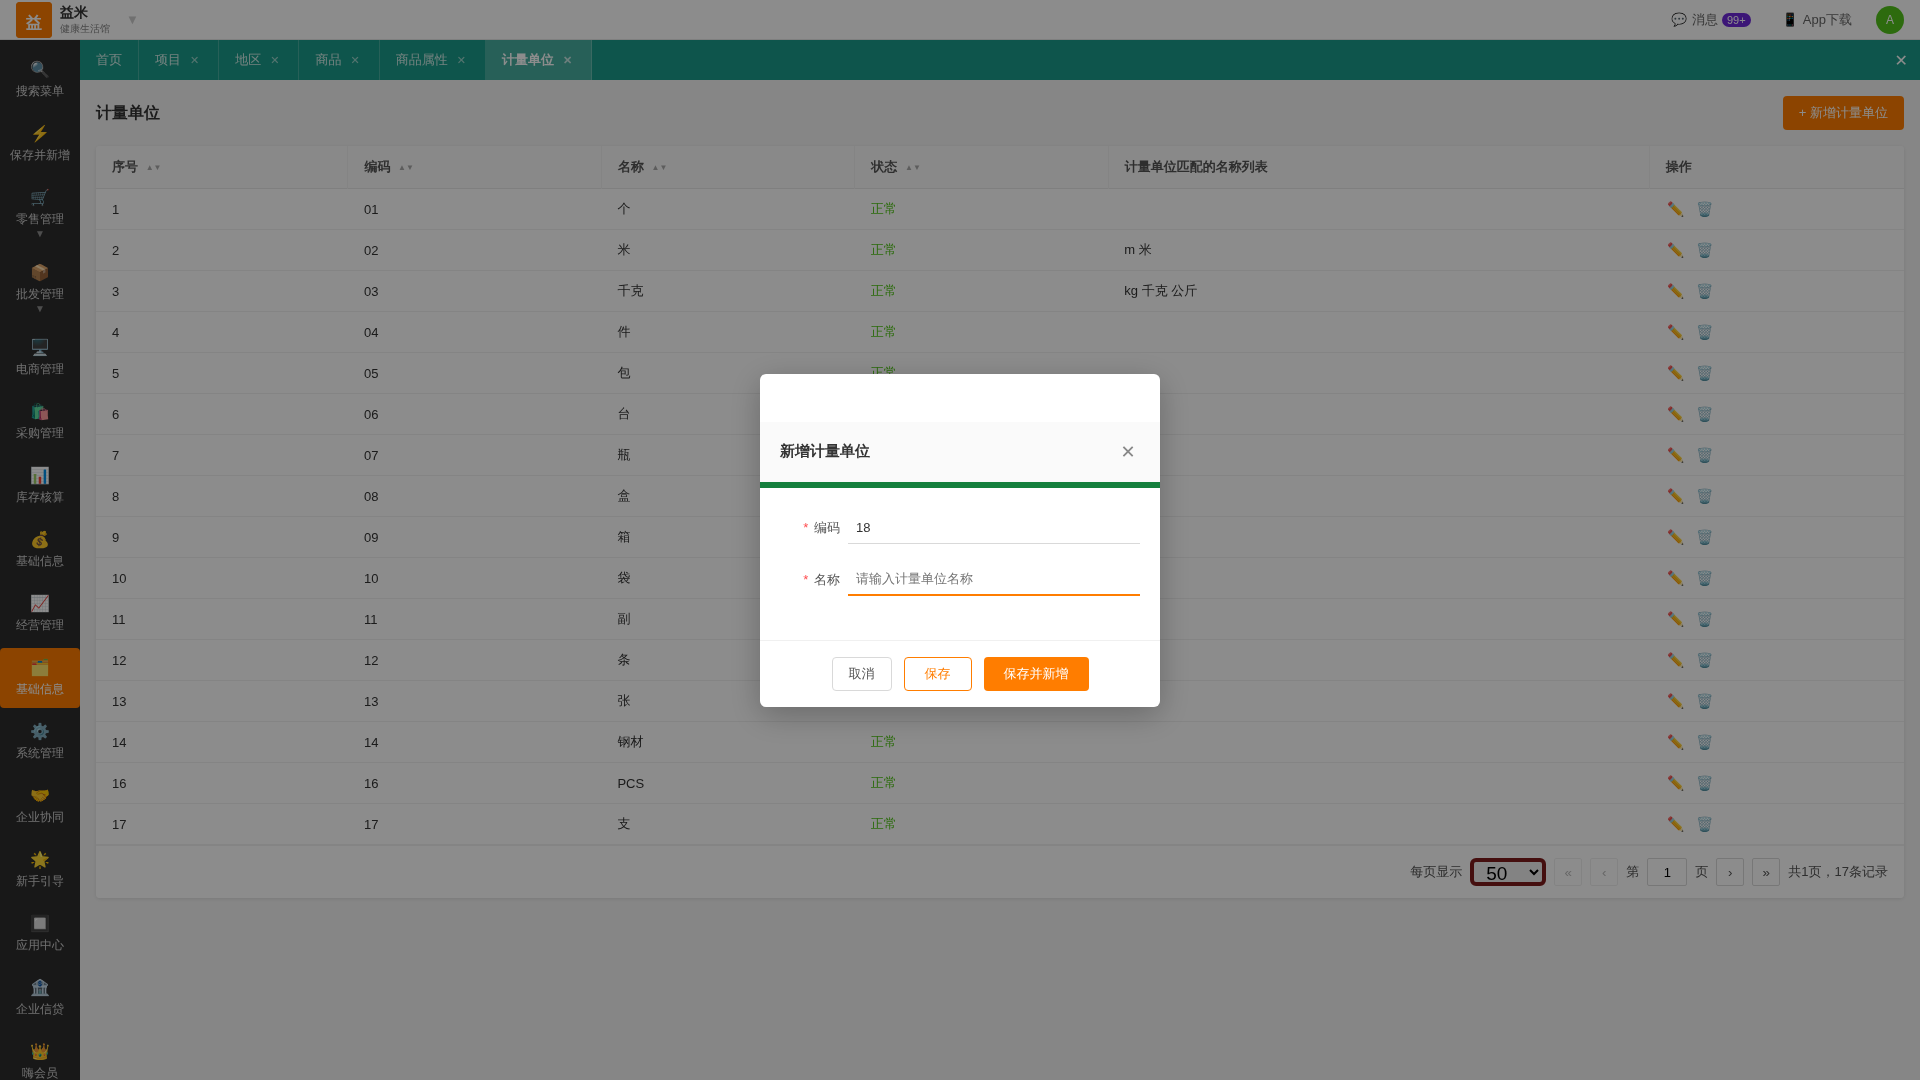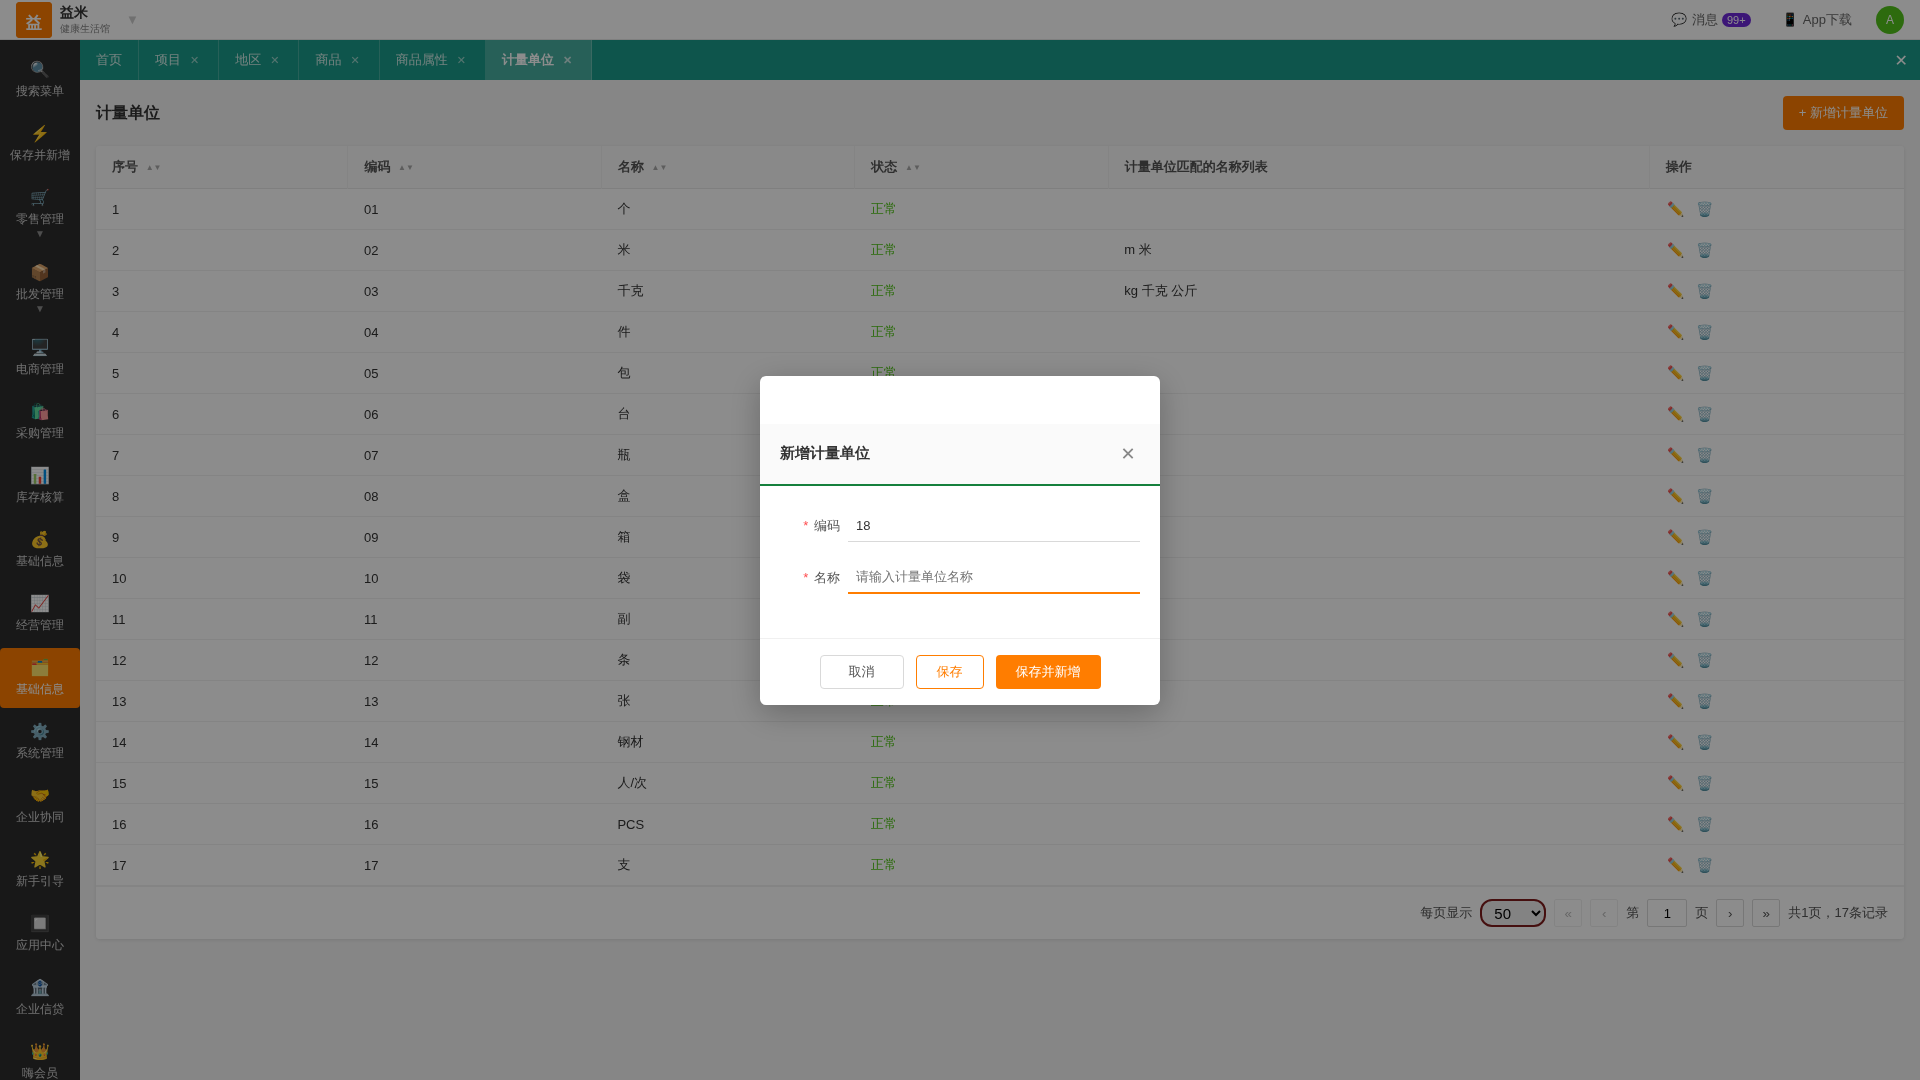--- a/index.html
+++ b/index.html
@@ -257,24 +257,24 @@
     .page-input {
       width: 40px;
       height: 28px;
       border: 1px solid #d9d9d9;
       text-align: center;
       border-radius: 2px;
       font-size: 13px;
     }
     .page-size-select {
       height: 28px;
-      border: 2px solid #7f1d1d;
-      border-radius: 12px;
+      border: 4px solid #7f1d1d;
+      border-radius: 6px;
       padding: 0 8px;
-      font-size: 15px;
+      font-size: 19px;
       cursor: pointer;
     }
 
     
     .overlay {
       position: fixed;
       top: 0; left: 0; right: 0; bottom: 0;
       background: rgba(0,0,0,0.45);
       z-index: 1000;
       display: flex;
@@ -285,21 +285,21 @@
     
     .dialog {
       background: white;
       border-radius: 6px;
       width: 400px;
       box-shadow: 0 8px 32px rgba(0,0,0,0.25);
       overflow: hidden;
     }
     .dialog-header {
       padding: 18px 20px;
-      border-bottom: 2px solid #15803d;
+      border-bottom: 6px solid #15803d;
       display: flex;
       justify-content: space-between;
       align-items: center;
       background: #fafafa;
       margin-top: 48px;
     }
     .dialog-title {
       font-size: 15px;
       font-weight: 600;
       color: #333;
@@ -349,21 +349,21 @@
       border-bottom: 2px solid #ff7d00;
     }
     .dialog-footer {
       padding: 16px 20px;
       display: flex;
       justify-content: center;
       gap: 12px;
       border-top: 1px solid #f0f0f0;
     }
     .btn-cancel {
-      padding: 7px 28px;
+      padding: 7px 16px;
       border: 1px solid #d9d9d9;
       background: white;
       border-radius: 4px;
       cursor: pointer;
       font-size: 13px;
       color: #555;
     }
     .btn-save {
       padding: 0 20px;
       border: 1px solid #ff7d00;
@@ -723,33 +723,20 @@
       <td class="status-normal">正常</td>
       <td></td>
       <td>
         <div class="action-icons">
           <span class="action-icon" title="编辑">✏️</span>
           <span class="action-icon" title="删除">🗑️</span>
         </div>
       </td>
     </tr>
               <tr>
-      <td>15</td>
-      <td>15</td>
-      <td>人/次</td>
-      <td class="status-normal">正常</td>
-      <td></td>
-      <td>
-        <div class="action-icons">
-          <span class="action-icon" title="编辑">✏️</span>
-          <span class="action-icon" title="删除">🗑️</span>
-        </div>
-      </td>
-    </tr>
-              <tr>
       <td>16</td>
       <td>16</td>
       <td>PCS</td>
       <td class="status-normal">正常</td>
       <td></td>
       <td>
         <div class="action-icons">
           <span class="action-icon" title="编辑">✏️</span>
           <span class="action-icon" title="删除">🗑️</span>
         </div>

